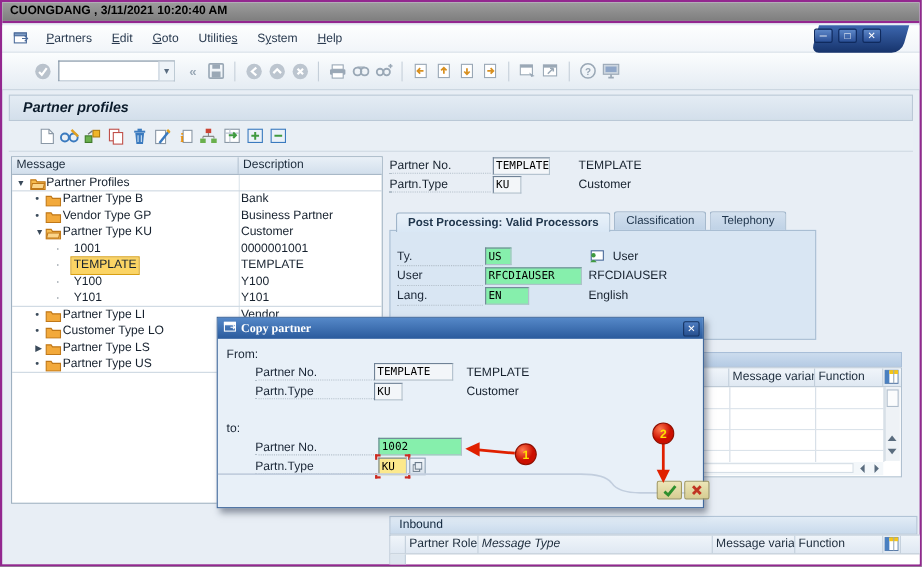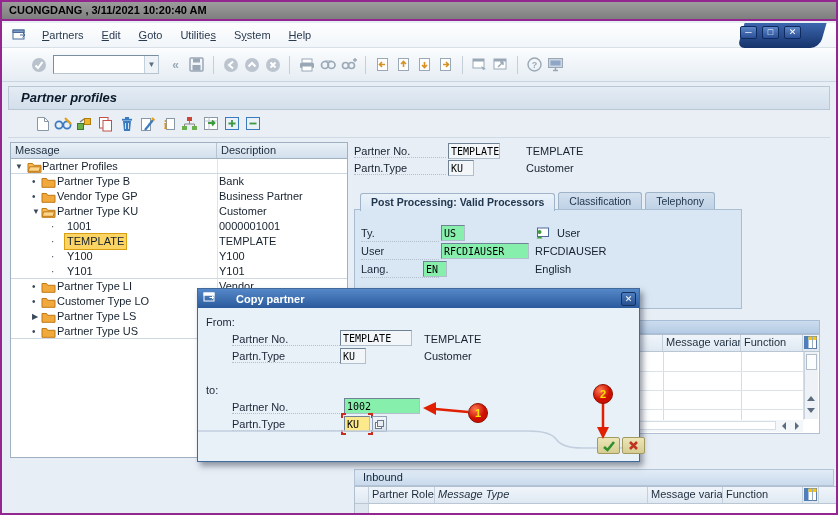--- a/index.html
+++ b/index.html
@@ -83,21 +83,21 @@
   .inb-table{position:absolute;left:352px;top:484px;width:568px;height:29px;background:#fff;border:1px solid #b0c0d0;border-bottom:none;z-index:1;}
   .inb-row{display:flex;height:11px;}
   .selcell{background:#dde6ef;border-right:1px solid #c3cfdb;}
 
   .cfg-icn{display:inline-block;}
 
   
   .dialog{position:absolute;left:195px;top:286px;width:443px;height:174px;background:#e8f0f8;border:1px solid #42699c;
           box-shadow:3px 4px 6px rgba(45,55,75,.5);z-index:50;}
   .dlg-title{height:19px;background:linear-gradient(#5588c8,#2a5a9c);display:flex;align-items:center;padding:0 3px 0 5px;}
-  .dlg-title .txt{color:#fff;font-weight:bold;margin-left:20px;flex:1;}
+  .dlg-title .txt{color:#fff;font-weight:bold;margin-left:3px;flex:1;font-family:Liberation Serif, serif;}
   .dlg-close{width:15px;height:14px;background:linear-gradient(#4d7cc0,#27508f);border:1px solid #14315f;border-radius:2px;
              color:#fff;font-size:9px;line-height:12px;text-align:center;font-weight:bold;}
   .dlg-sec{position:absolute;left:8px;color:#1a2636;}
   .dlg-label{position:absolute;left:34px;width:108px;color:#1a2636;border-bottom:1px dotted #b3bfca;}
   .focuswrap{position:absolute;}
   .corner{position:absolute;width:5px;height:5px;border-color:#cc2b20;border-style:solid;border-width:0;}
   .c-tl{left:-3px;top:-3px;border-left-width:2px;border-top-width:2px;}
   .c-tr{right:-3px;top:-3px;border-right-width:2px;border-top-width:2px;}
   .c-bl{left:-3px;bottom:-3px;border-left-width:2px;border-bottom-width:2px;}
   .c-br{right:-3px;bottom:-3px;border-right-width:2px;border-bottom-width:2px;}
@@ -447,21 +447,21 @@
           </svg></span>
         <span style="position:absolute;left:202px">User</span>
       </div>
       <div class="tp-row" style="top: 34px; width: 100%;">
         <span class="fld-label" style="position:absolute;left:6px;width:78px">User</span>
         <div class="inputbox" style="left:86px;top:-1px;width:88px;height:16px">RFCDIAUSER</div>
         <span style="position:absolute;left:180px">RFCDIAUSER</span>
       </div>
       <div class="tp-row" style="top: 52px; width: 100%;">
         <span class="fld-label" style="position:absolute;left:6px;width:78px">Lang.</span>
-        <div class="inputbox" style="left:68px;top:-1px;width:24px;height:16px">EN</div>
+        <div class="inputbox" style="left:86px;top:-1px;width:40px;height:16px">EN</div>
         <span style="position:absolute;left:180px">English</span>
       </div>
     </div>
 
   <div class="grp-band"></div>
   <div class="otable">
     <div class="thead" id="ohead">
         <div class="hc" style="width: 308px;"></div>
         <div class="hc" style="width: 78px;">Message variant</div>
         <div class="hc" style="width: 62px;">Function</div>

